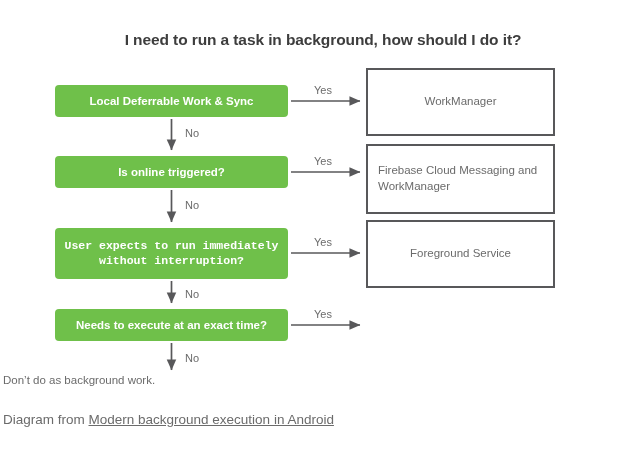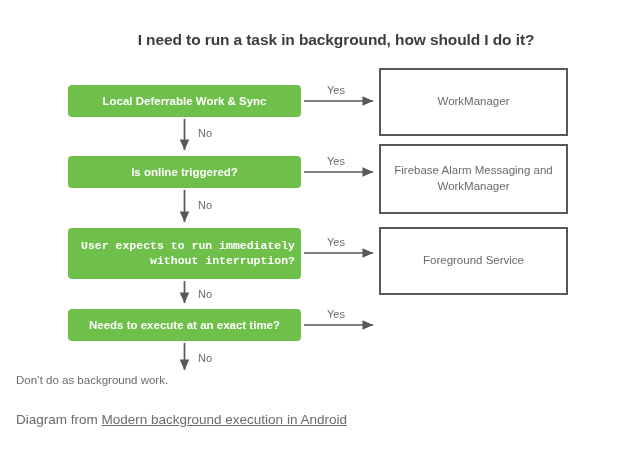--- a/index.html
+++ b/index.html
@@ -10,21 +10,21 @@
   body {
     width: 640px;
     height: 466px;
     position: relative;
     overflow: hidden;
     font-family: "Liberation Sans", sans-serif;
     color: #5a5a5a;
   }
   #canvas {
     position: absolute;
-    left: 16px;
+    left: 3px;
     top: 0;
     width: 592px;
     height: 466px;
   }
 
   
   #diagram-title {
     position: absolute;
     left: 0;
     top: 31px;
@@ -41,47 +41,47 @@
     position: absolute;
     box-sizing: border-box;
     background: #6fc04a;
     border-radius: 4px;
     color: #ffffff;
     font-size: 11.5px;
     font-weight: bold;
     display: flex;
     align-items: center;
     justify-content: center;
-    text-align: right;
+    text-align: center;
     line-height: 1.25;
     padding: 0 6px;
   }
   #decision-1 { left: 52px; top: 85px;  width: 233px; height: 32px; }
   #decision-2 { left: 52px; top: 156px; width: 233px; height: 32px; }
   #decision-3 { left: 52px; top: 228px; width: 233px; height: 51px; font-family: Liberation Mono, monospace; }
   #decision-4 { left: 52px; top: 309px; width: 233px; height: 32px; }
 
   
   .outcome-box {
     position: absolute;
     box-sizing: border-box;
     background: #ffffff;
     border: 2px solid #58585a;
     color: #6b6b6b;
     font-size: 11.5px;
     display: flex;
     align-items: center;
     justify-content: center;
-    text-align: center;
+    text-align: left;
     line-height: 1.35;
     padding: 0 10px;
   }
   #outcome-1 { left: 363px; top: 68px;  width: 189px; height: 68px; }
   #outcome-2 { left: 363px; top: 144px; width: 189px; height: 70px; }
-  #outcome-3 { left: 363px; top: 220px; width: 189px; height: 68px; margin-top: 7px; }
+  #outcome-3 { left: 363px; top: 220px; width: 189px; height: 68px; }
   #outcome-4 { left: 363px; top: 294px; width: 189px; height: 61px; }
 
   
   #connectors {
     position: absolute;
     left: 0;
     top: 0;
     width: 640px;
     height: 466px;
     pointer-events: none;
@@ -155,21 +155,21 @@
     <line x1="168.5" y1="281" x2="168.5" y2="303" stroke="#58585a" stroke-width="1.7" marker-end="url(#arrowhead)"></line>
     <line x1="168.5" y1="343" x2="168.5" y2="370" stroke="#58585a" stroke-width="1.7" marker-end="url(#arrowhead)"></line>
   </svg>
 
   <div class="decision-box" id="decision-1">Local Deferrable Work &amp; Sync</div>
   <div class="decision-box" id="decision-2">Is online triggered?</div>
   <div class="decision-box" id="decision-3">User expects to run immediately without interruption?</div>
   <div class="decision-box" id="decision-4">Needs to execute at an exact time?</div>
 
   <div class="outcome-box" id="outcome-1">WorkManager</div>
-  <div class="outcome-box" id="outcome-2">Firebase Alarm Messaging and WorkManager</div>
+  <div class="outcome-box" id="outcome-2">Firebase Cloud Messaging and WorkManager</div>
   <div class="outcome-box" id="outcome-3">Foreground Service</div>
 
   <div class="edge-label label-yes-1">Yes</div>
   <div class="edge-label label-yes-2">Yes</div>
   <div class="edge-label label-yes-3">Yes</div>
   <div class="edge-label label-yes-4">Yes</div>
 
   <div class="edge-label label-no-1">No</div>
   <div class="edge-label label-no-2">No</div>
   <div class="edge-label label-no-3">No</div>

